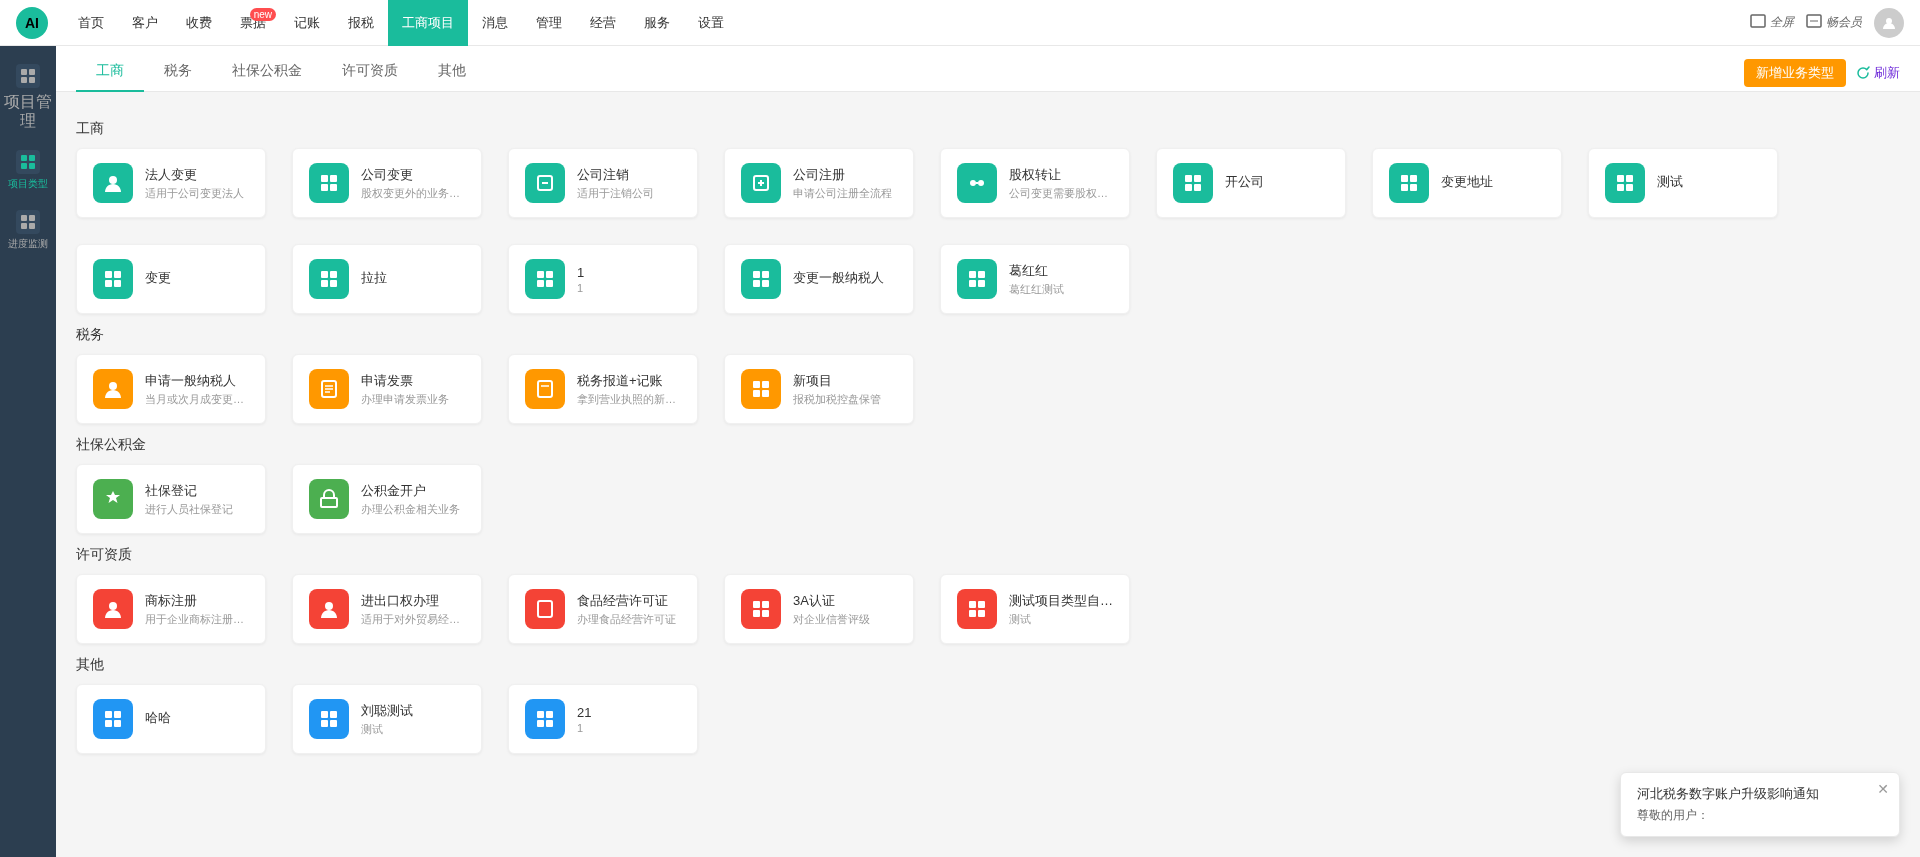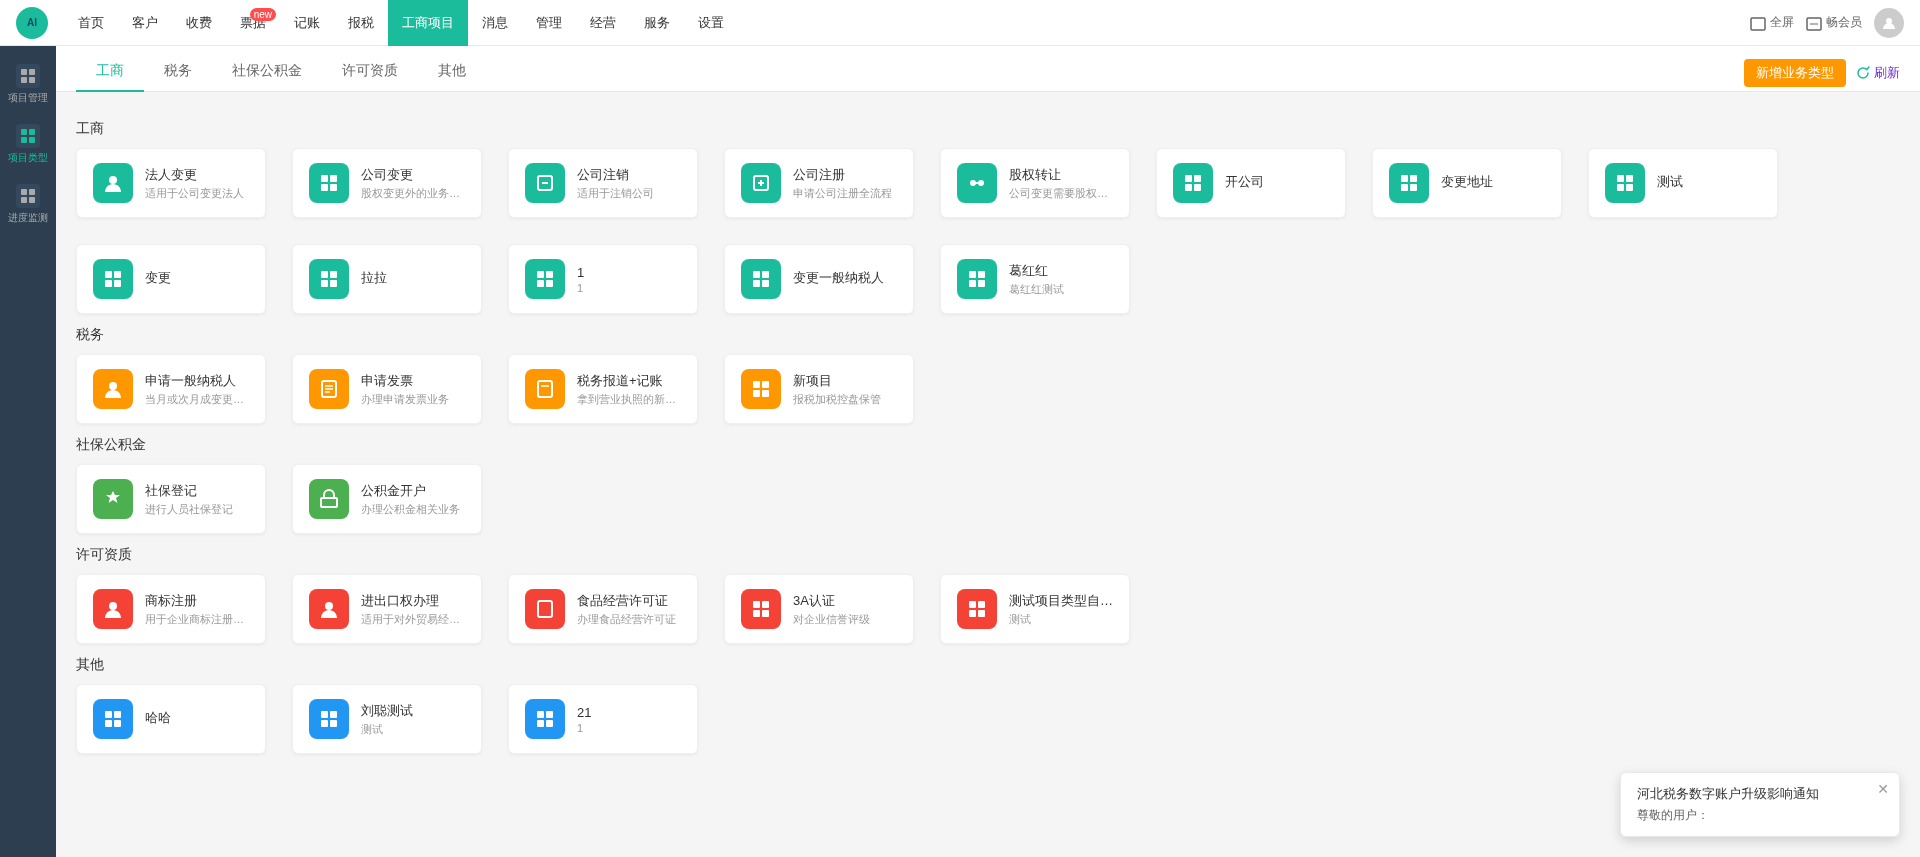--- a/index.html
+++ b/index.html
@@ -16,21 +16,21 @@
       position: fixed;
       top: 0; left: 0; right: 0;
       z-index: 100;
     }
     .nav-logo {
       width: 32px; height: 32px;
       background: #1abc9c;
       border-radius: 50%;
       display: flex; align-items: center; justify-content: center;
       margin-right: 16px;
-      color: #0c4a6e; font-weight: bold; font-size: 10px;
+      color: #000000; font-weight: bold; font-size: 14px;
     }
     .nav-items {
       display: flex; align-items: center; gap: 0;
       flex: 1;
     }
     .nav-item {
       padding: 0 14px;
       height: 46px;
       display: flex; align-items: center;
       cursor: pointer;
@@ -49,22 +49,22 @@
       padding: 1px 4px;
       border-radius: 8px;
       position: absolute;
       top: 8px;
       right: 4px;
     }
     .nav-right {
       display: flex; align-items: center; gap: 12px;
     }
     .nav-right-btn {
-      display: flex; align-items: flex-end; gap: 4px;
-      font-size: 12px; color: #666; cursor: pointer;
+      display: flex; align-items: flex-start; gap: 4px;
+      font-size: 12px; color: #666; cursor: pointer; font-style: italic;
     }
     .avatar {
       width: 30px; height: 30px;
       background: #ccc;
       border-radius: 50%;
       display: flex; align-items: center; justify-content: center;
       color: #fff; font-size: 14px;
     }
 
     
@@ -309,21 +309,21 @@
 <div class="sidebar">
   <div class="sidebar-item">
     <div class="sidebar-item-icon">
       <svg width="16" height="16" viewBox="0 0 16 16" fill="#aaa">
         <rect x="1" y="1" width="6" height="6" rx="1"></rect>
         <rect x="9" y="1" width="6" height="6" rx="1"></rect>
         <rect x="1" y="9" width="6" height="6" rx="1"></rect>
         <rect x="9" y="9" width="6" height="6" rx="1"></rect>
       </svg>
     </div>
-    <span style="font-size:10px;color:#aaa;text-align:center;line-height:1.2">项目管理</span>
+    <span style="font-size:16px;color:#aaa;text-align:center;line-height:1.2">项目管理</span>
   </div>
   <div class="sidebar-item">
     <div class="sidebar-item-icon">
       <svg width="16" height="16" viewBox="0 0 16 16" fill="#1abc9c">
         <rect x="1" y="1" width="6" height="6" rx="1"></rect>
         <rect x="9" y="1" width="6" height="6" rx="1"></rect>
         <rect x="1" y="9" width="6" height="6" rx="1"></rect>
         <rect x="9" y="9" width="6" height="6" rx="1"></rect>
       </svg>
     </div>

